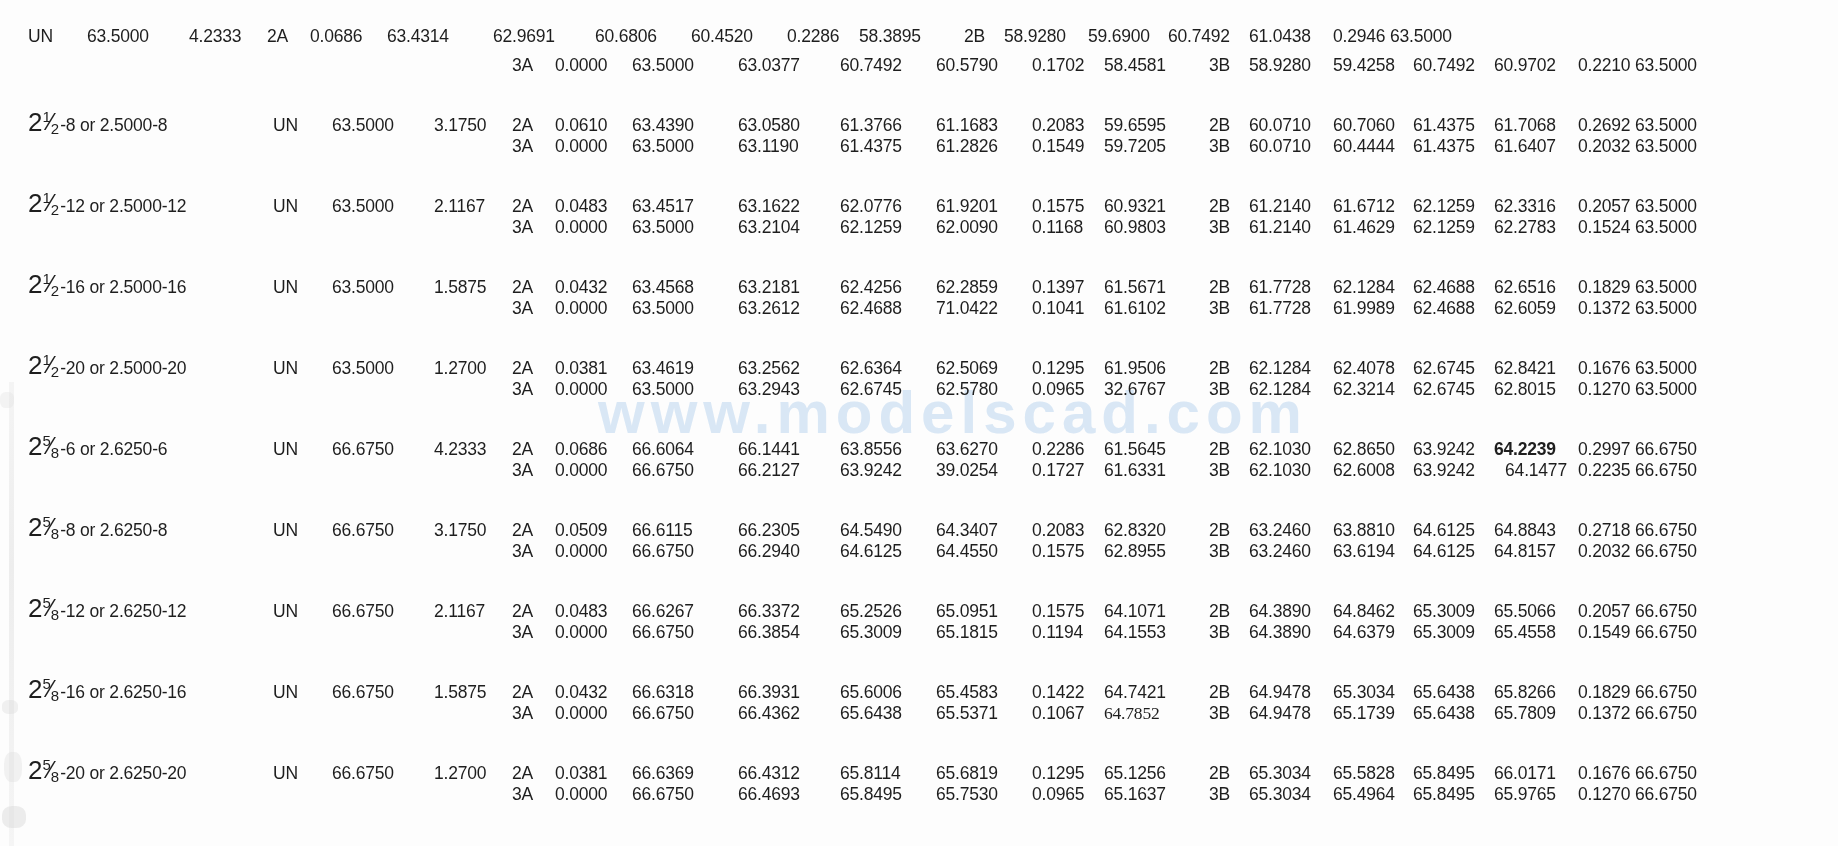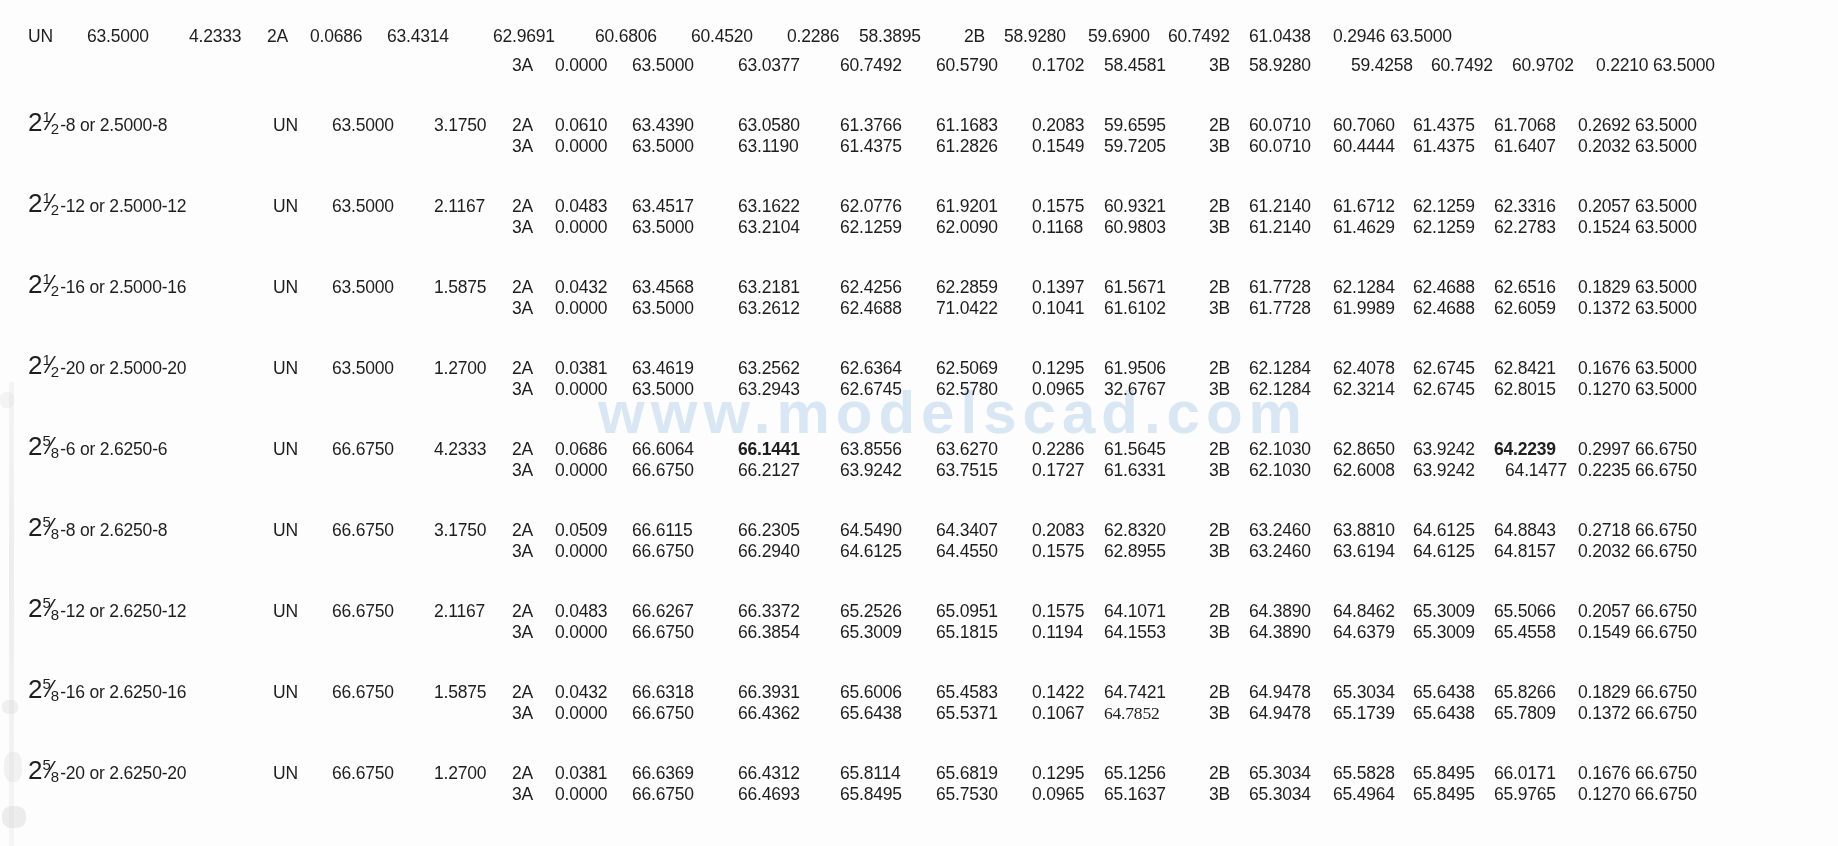--- a/index.html
+++ b/index.html
@@ -76,21 +76,21 @@
           <span class="cell" style="width: 43px;">3A</span>
           <span class="cell" style="width: 77px;">0.0000</span>
           <span class="cell" style="width: 106px;">63.5000</span>
           <span class="cell" style="width: 102px;">63.0377</span>
           <span class="cell" style="width: 96px;">60.7492</span>
           <span class="cell" style="width: 96px;">60.5790</span>
           <span class="cell" style="width: 72px;">0.1702</span>
           <span class="cell" style="width: 105px;">58.4581</span>
           <span class="cell" style="width: 40px;">3B</span>
           <span class="cell" style="width: 84px;">58.9280</span>
-          <span class="cell" style="width: 80px; margin-left: 18px;">59.4258</span>
+          <span class="cell" style="width: 80px;">59.4258</span>
           <span class="cell" style="width: 81px;">60.7492</span>
           <span class="cell" style="width: 84px;">60.9702</span>
           <span class="cell" style="width: 57px;">0.2210</span>
           <span class="cell" style="width: 75px;">63.5000</span>
         </div>
       </div>
       <div class="group">
         <div class="line">
           <span class="cell desig" style="width: 245px;"><span class="big">2</span><span class="num">1</span><span class="slash">⁄</span><span class="den">2</span><span class="rest">-8 or 2.5000-8</span></span>
           <span class="cell" style="width: 59px;">UN</span>
@@ -268,21 +268,21 @@
       </div>
       <div class="group">
         <div class="line">
           <span class="cell desig" style="width: 245px;"><span class="big">2</span><span class="num">5</span><span class="slash">⁄</span><span class="den">8</span><span class="rest">-6 or 2.6250-6</span></span>
           <span class="cell" style="width: 59px;">UN</span>
           <span class="cell" style="width: 102px;">66.6750</span>
           <span class="cell" style="width: 78px;">4.2333</span>
           <span class="cell" style="width: 43px;">2A</span>
           <span class="cell" style="width: 77px;">0.0686</span>
           <span class="cell" style="width: 106px;">66.6064</span>
-          <span class="cell" style="width: 102px; font-weight: bold;">66.1441</span>
+          <span class="cell" style="width: 102px;">66.1441</span>
           <span class="cell" style="width: 96px;">63.8556</span>
           <span class="cell" style="width: 96px;">63.6270</span>
           <span class="cell" style="width: 72px;">0.2286</span>
           <span class="cell" style="width: 105px;">61.5645</span>
           <span class="cell" style="width: 40px;">2B</span>
           <span class="cell" style="width: 84px;">62.1030</span>
           <span class="cell" style="width: 80px;">62.8650</span>
           <span class="cell" style="width: 81px;">63.9242</span>
           <span class="cell" style="width: 84px; font-weight: bold;">64.2239</span>
           <span class="cell" style="width: 57px;">0.2997</span>
@@ -291,21 +291,21 @@
         <div class="line">
           <span class="cell" style="width: 245px;"></span>
           <span class="cell" style="width: 59px;"></span>
           <span class="cell" style="width: 102px;"></span>
           <span class="cell" style="width: 78px;"></span>
           <span class="cell" style="width: 43px;">3A</span>
           <span class="cell" style="width: 77px;">0.0000</span>
           <span class="cell" style="width: 106px;">66.6750</span>
           <span class="cell" style="width: 102px;">66.2127</span>
           <span class="cell" style="width: 96px;">63.9242</span>
-          <span class="cell" style="width: 96px;">63.7515</span>
+          <span class="cell" style="width: 96px;">39.0254</span>
           <span class="cell" style="width: 72px;">0.1727</span>
           <span class="cell" style="width: 105px;">61.6331</span>
           <span class="cell" style="width: 40px;">3B</span>
           <span class="cell" style="width: 84px;">62.1030</span>
           <span class="cell" style="width: 80px;">62.6008</span>
           <span class="cell" style="width: 81px;">63.9242</span>
           <span class="cell" style="width: 84px; text-align: center;">64.1477</span>
           <span class="cell" style="width: 57px;">0.2235</span>
           <span class="cell" style="width: 75px;">66.6750</span>
         </div>

